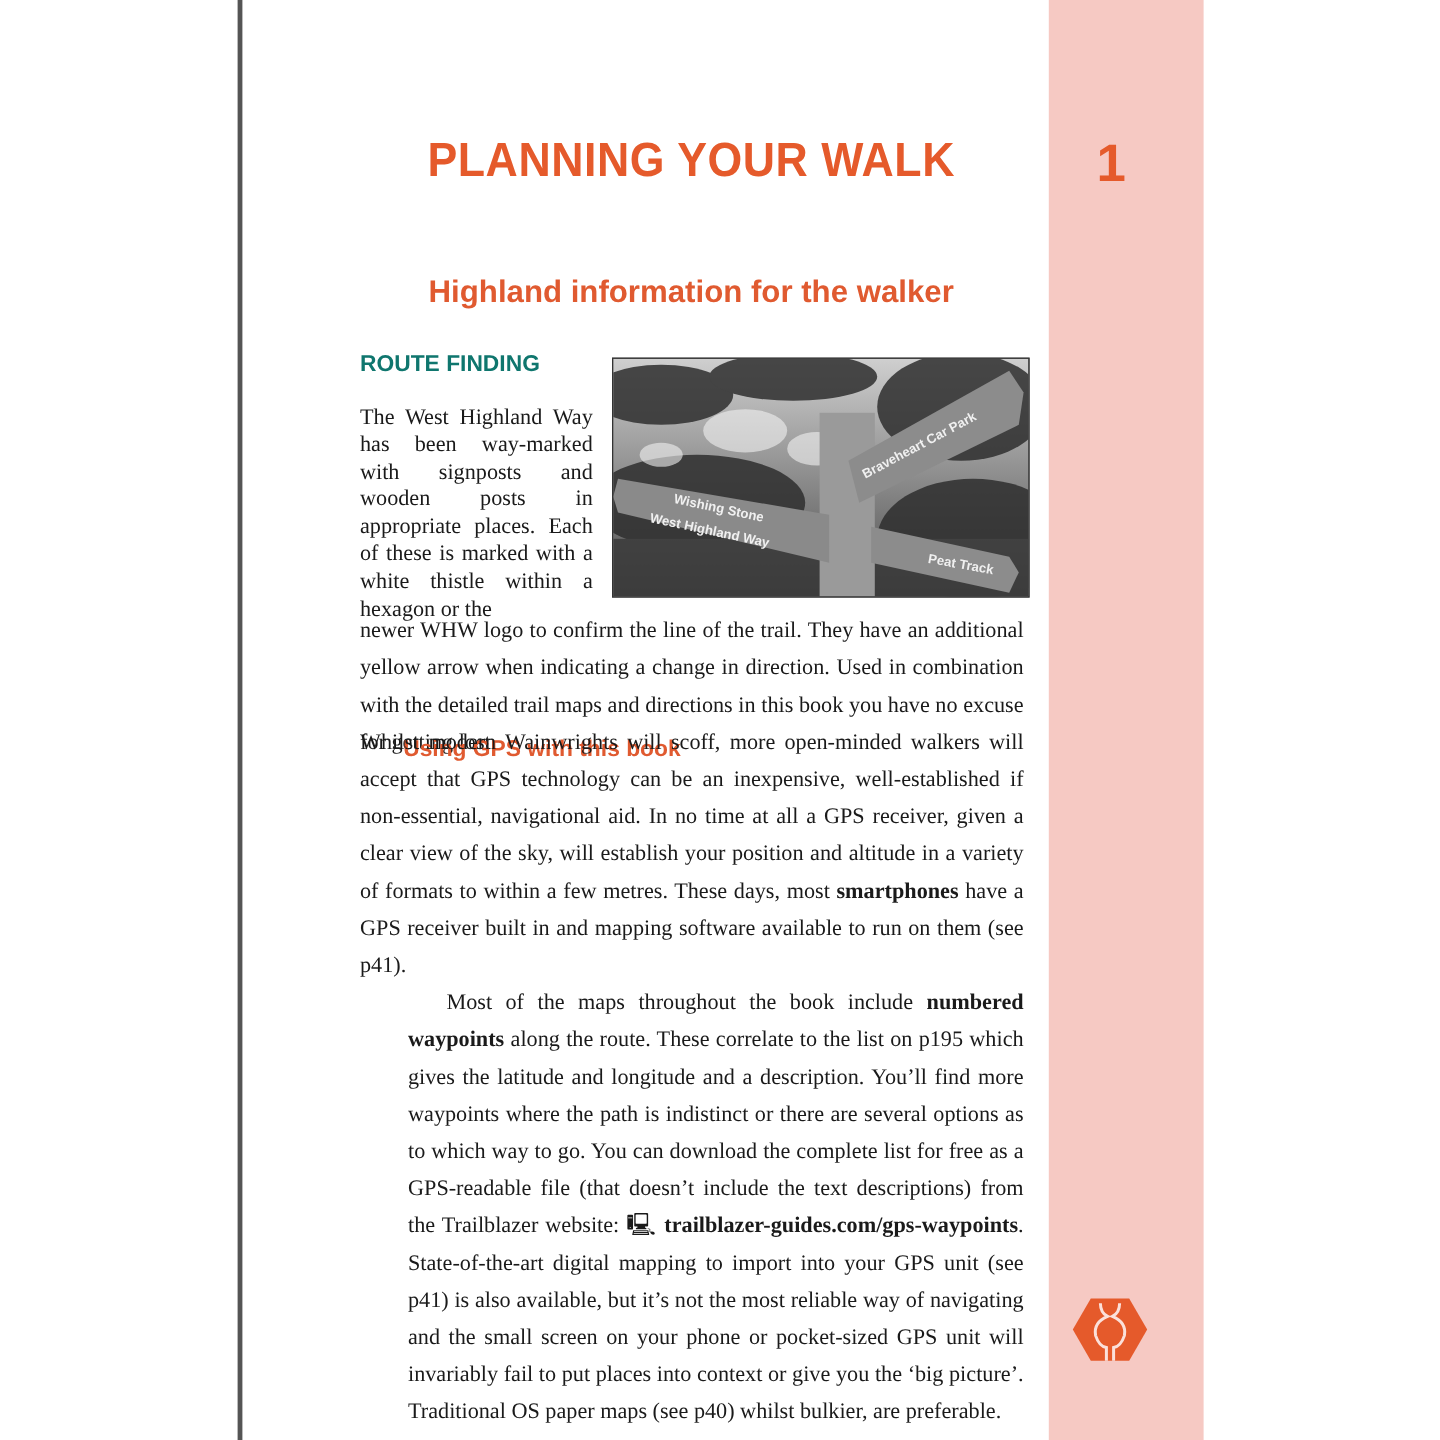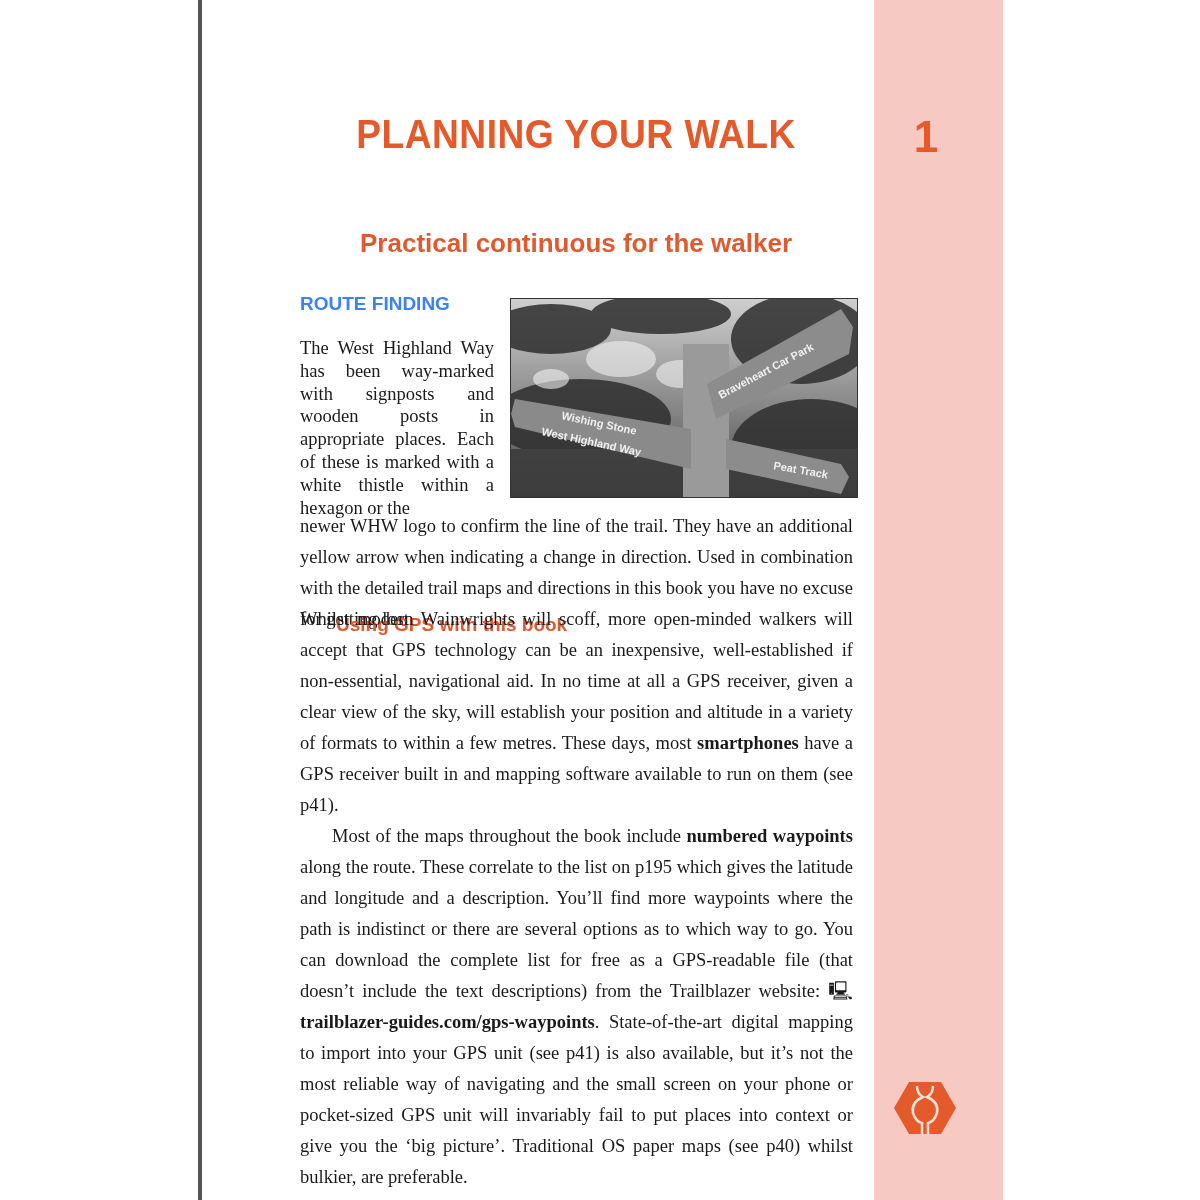--- a/index.html
+++ b/index.html
@@ -21,56 +21,56 @@
       position: absolute; left: 300px; top: 112px; width: 552px; text-align: center;
       font-family: "Liberation Sans", sans-serif; font-weight: bold; font-size: 40px; color: #e55a2b;
       letter-spacing: 0.5px; transform: scaleX(0.93); transform-origin: center;
     }
     .subtitle {
       position: absolute; left: 300px; top: 228px; width: 552px; text-align: center;
       font-family: "Liberation Sans", sans-serif; font-weight: bold; font-size: 26px; color: #e05a30;
     }
     .h-route {
       position: absolute; left: 300px; top: 293px;
-      font-family: "Liberation Sans", sans-serif; font-weight: bold; font-size: 19px; color: #3b82f6;
+      font-family: "Liberation Sans", sans-serif; font-weight: bold; font-size: 19px; color: #0f766e;
     }
     .photo {
       position: absolute; left: 510px; top: 298px; width: 346px; height: 198px;
       background: #6a6a6a; overflow: hidden; border: 1px solid #333;
     }
     .col-text {
       position: absolute; left: 300px; top: 337px; width: 194px;
       font-size: 18.5px; line-height: 22.8px; text-align: justify;
     }
     .body-text {
       position: absolute; left: 300px; width: 553px;
       font-size: 18.5px; line-height: 31px; text-align: justify;
     }
     .p1 { top: 511px; }
     .h-gps {
       position: absolute; left: 300px; top: 614px;
       font-family: "Liberation Sans", sans-serif; font-weight: bold; font-size: 19px; color: #e05a30; margin-left: 36px;
     }
     .p2 { top: 604px; }
-    .indent { text-indent: 32px; }
+    .indent { text-indent: 32px; margin-left: 40px; }
     p { margin: 0; }
     b { font-weight: bold; }
     .logo {
       position: absolute; left: 893px; top: 1080px; width: 64px; height: 56px;
     }
   </style>
 </head>
 <body>
 
 <div class="spine"></div>
 <div class="band"></div>
 
 <div class="chapter-num">1</div>
 <div class="chapter-title">PLANNING YOUR WALK</div>
-<div class="subtitle">Practical continuous for the walker</div>
+<div class="subtitle">Highland information for the walker</div>
 
 <div class="h-route">ROUTE FINDING</div>
 
 <div class="photo">
   <svg width="346" height="198" viewBox="0 0 346 198" xmlns="http://www.w3.org/2000/svg">
     <defs>
       <linearGradient id="sky" x1="0" y1="0" x2="0" y2="1">
         <stop offset="0" stop-color="#cfcfcf"></stop>
         <stop offset="1" stop-color="#4a4a4a"></stop>
       </linearGradient>

